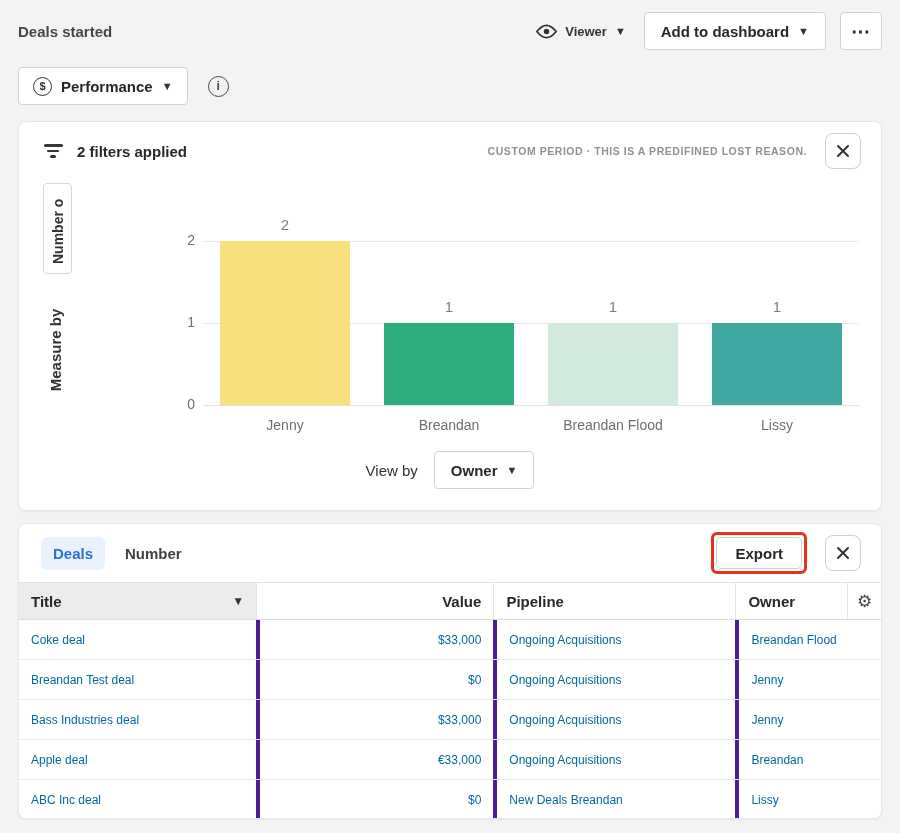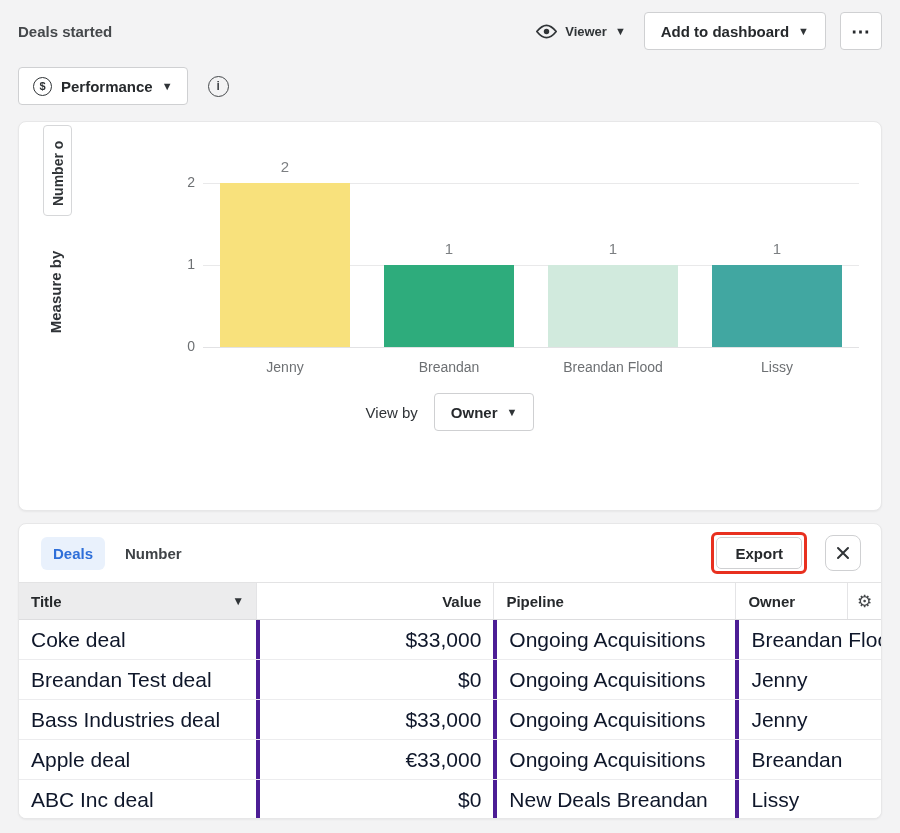--- a/index.html
+++ b/index.html
@@ -88,21 +88,21 @@
   .th-title { width:245px; background:#ececed; justify-content:space-between; cursor:pointer;gap:28px; }
   .th-title .caret { font-size:12px; }
   .th-value { width:245px; justify-content:flex-end; }
   .th-pipeline { width:250px; }
   .th-owner { width:150px; }
   .th-gear { position:absolute; right:0; top:0; width:34px; height:100%; background:#fff;
              border-left:1px solid #e4e4e6; display:flex; align-items:center; justify-content:center; cursor:pointer; }
   .gear { font-size:17px; color:#45484b; line-height:1; }
   .tr { display:flex; height:40px; border-bottom:1px solid #ececee; cursor:pointer; background:#fff; }
   .tr:last-child { border-bottom:none; }
-  .td { display:flex; align-items:center; font-size:21px; color:#0f172a; padding:4px 12px; overflow:hidden; white-space:nowrap; }
+  .td { display:flex; align-items:center; font-size:12px; color:#0369a1; padding:4px 12px; overflow:hidden; white-space:nowrap; }
   .td + .td { border-left:4px solid #4c1d95; }
   .td-title { width:245px; }
   .td-value { width:245px; justify-content:flex-end; }
   .td-pipeline { width:250px; }
   .td-owner { width:150px; }
 
   
   .eye-icon svg, .x-icon svg { display:block; }
 </style>
 </head>
@@ -136,20 +136,36 @@
   <div class="toolbar-row">
     <button class="btn btn-performance">
       <span class="coin-icon">$</span>
       <span>Performance</span>
       <span class="caret">▼</span>
     </button>
     <span class="info-icon">i</span>
   </div>
 
   <div class="card chart-card">
+    <div class="filter-bar">
+      <span class="funnel-icon">
+          <i></i>
+          <i></i>
+          <i></i>
+        </span>
+      <span class="filters-applied">2 filters applied</span>
+      <span class="period-note">Custom period  ·  This is a predifined lost reason.</span>
+      <button class="icon-btn">
+        <span class="x-icon">
+          <svg width="14" height="14" viewBox="0 0 14 14">
+              <path d="M2 2l10 10M12 2L2 12" stroke="#303437" stroke-width="2" stroke-linecap="round"></path>
+            </svg>
+        </span>
+      </button>
+    </div>
 
     <div class="chart-area">
       <div class="axis-select">
         <span>Number o</span>
       </div>
       <div class="axis-caption">Measure by</div>
 
       <div id="yticks" style="position:absolute;inset:0;pointer-events:none;">
           <div class="ytick" style="top: 52px;">2</div>
           <div class="ytick" style="top: 134px;">1</div>

